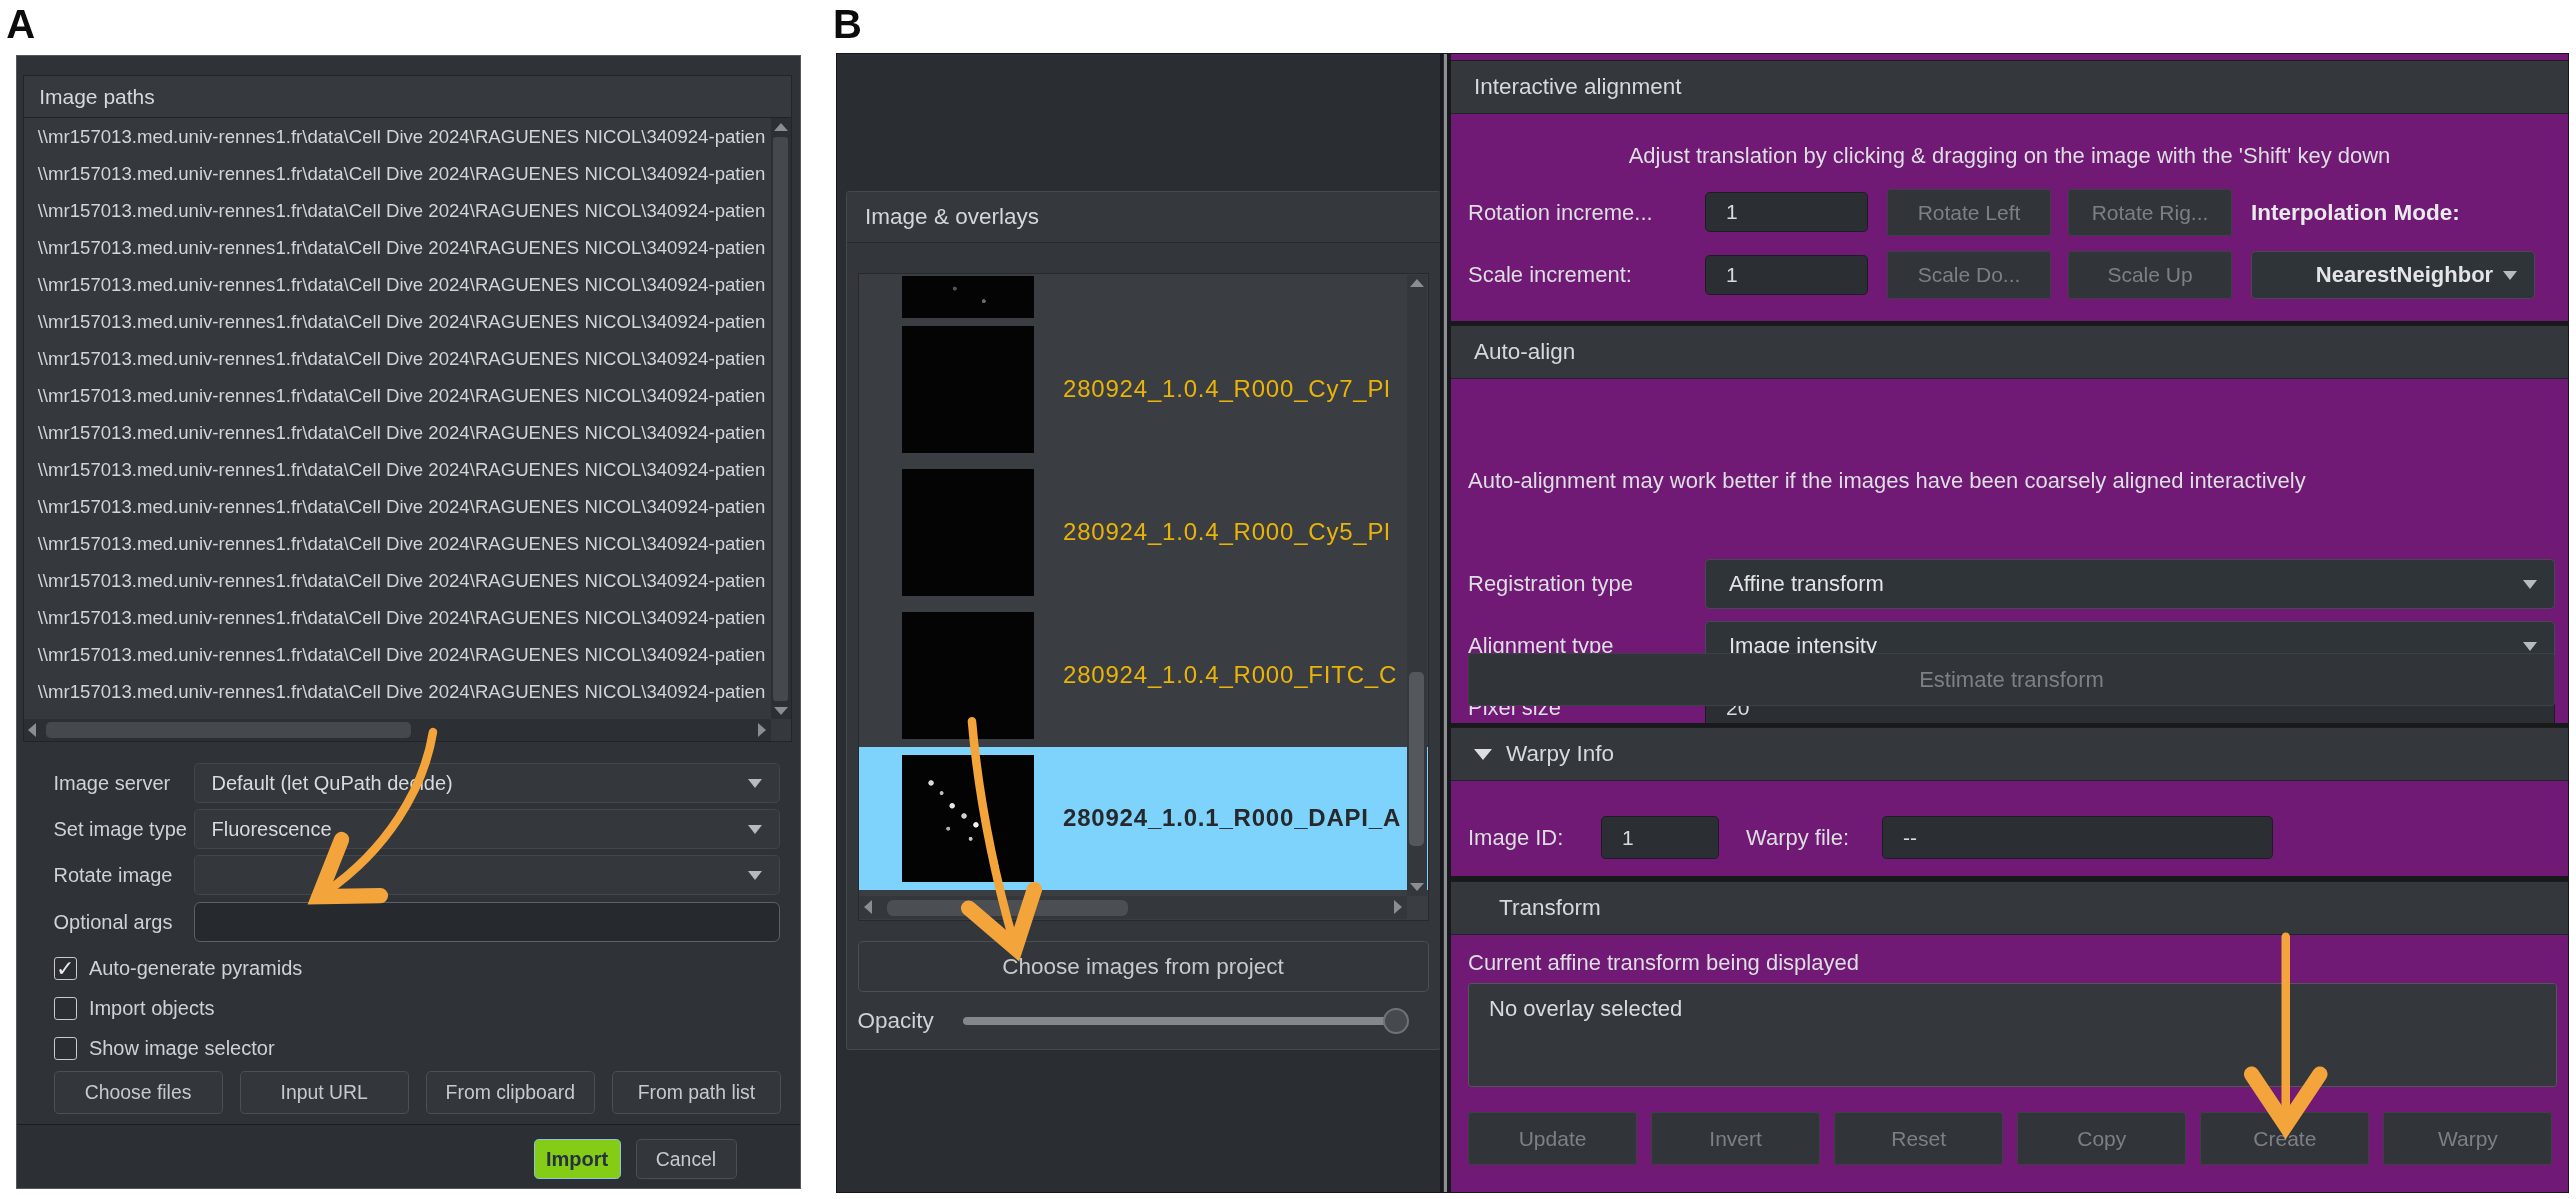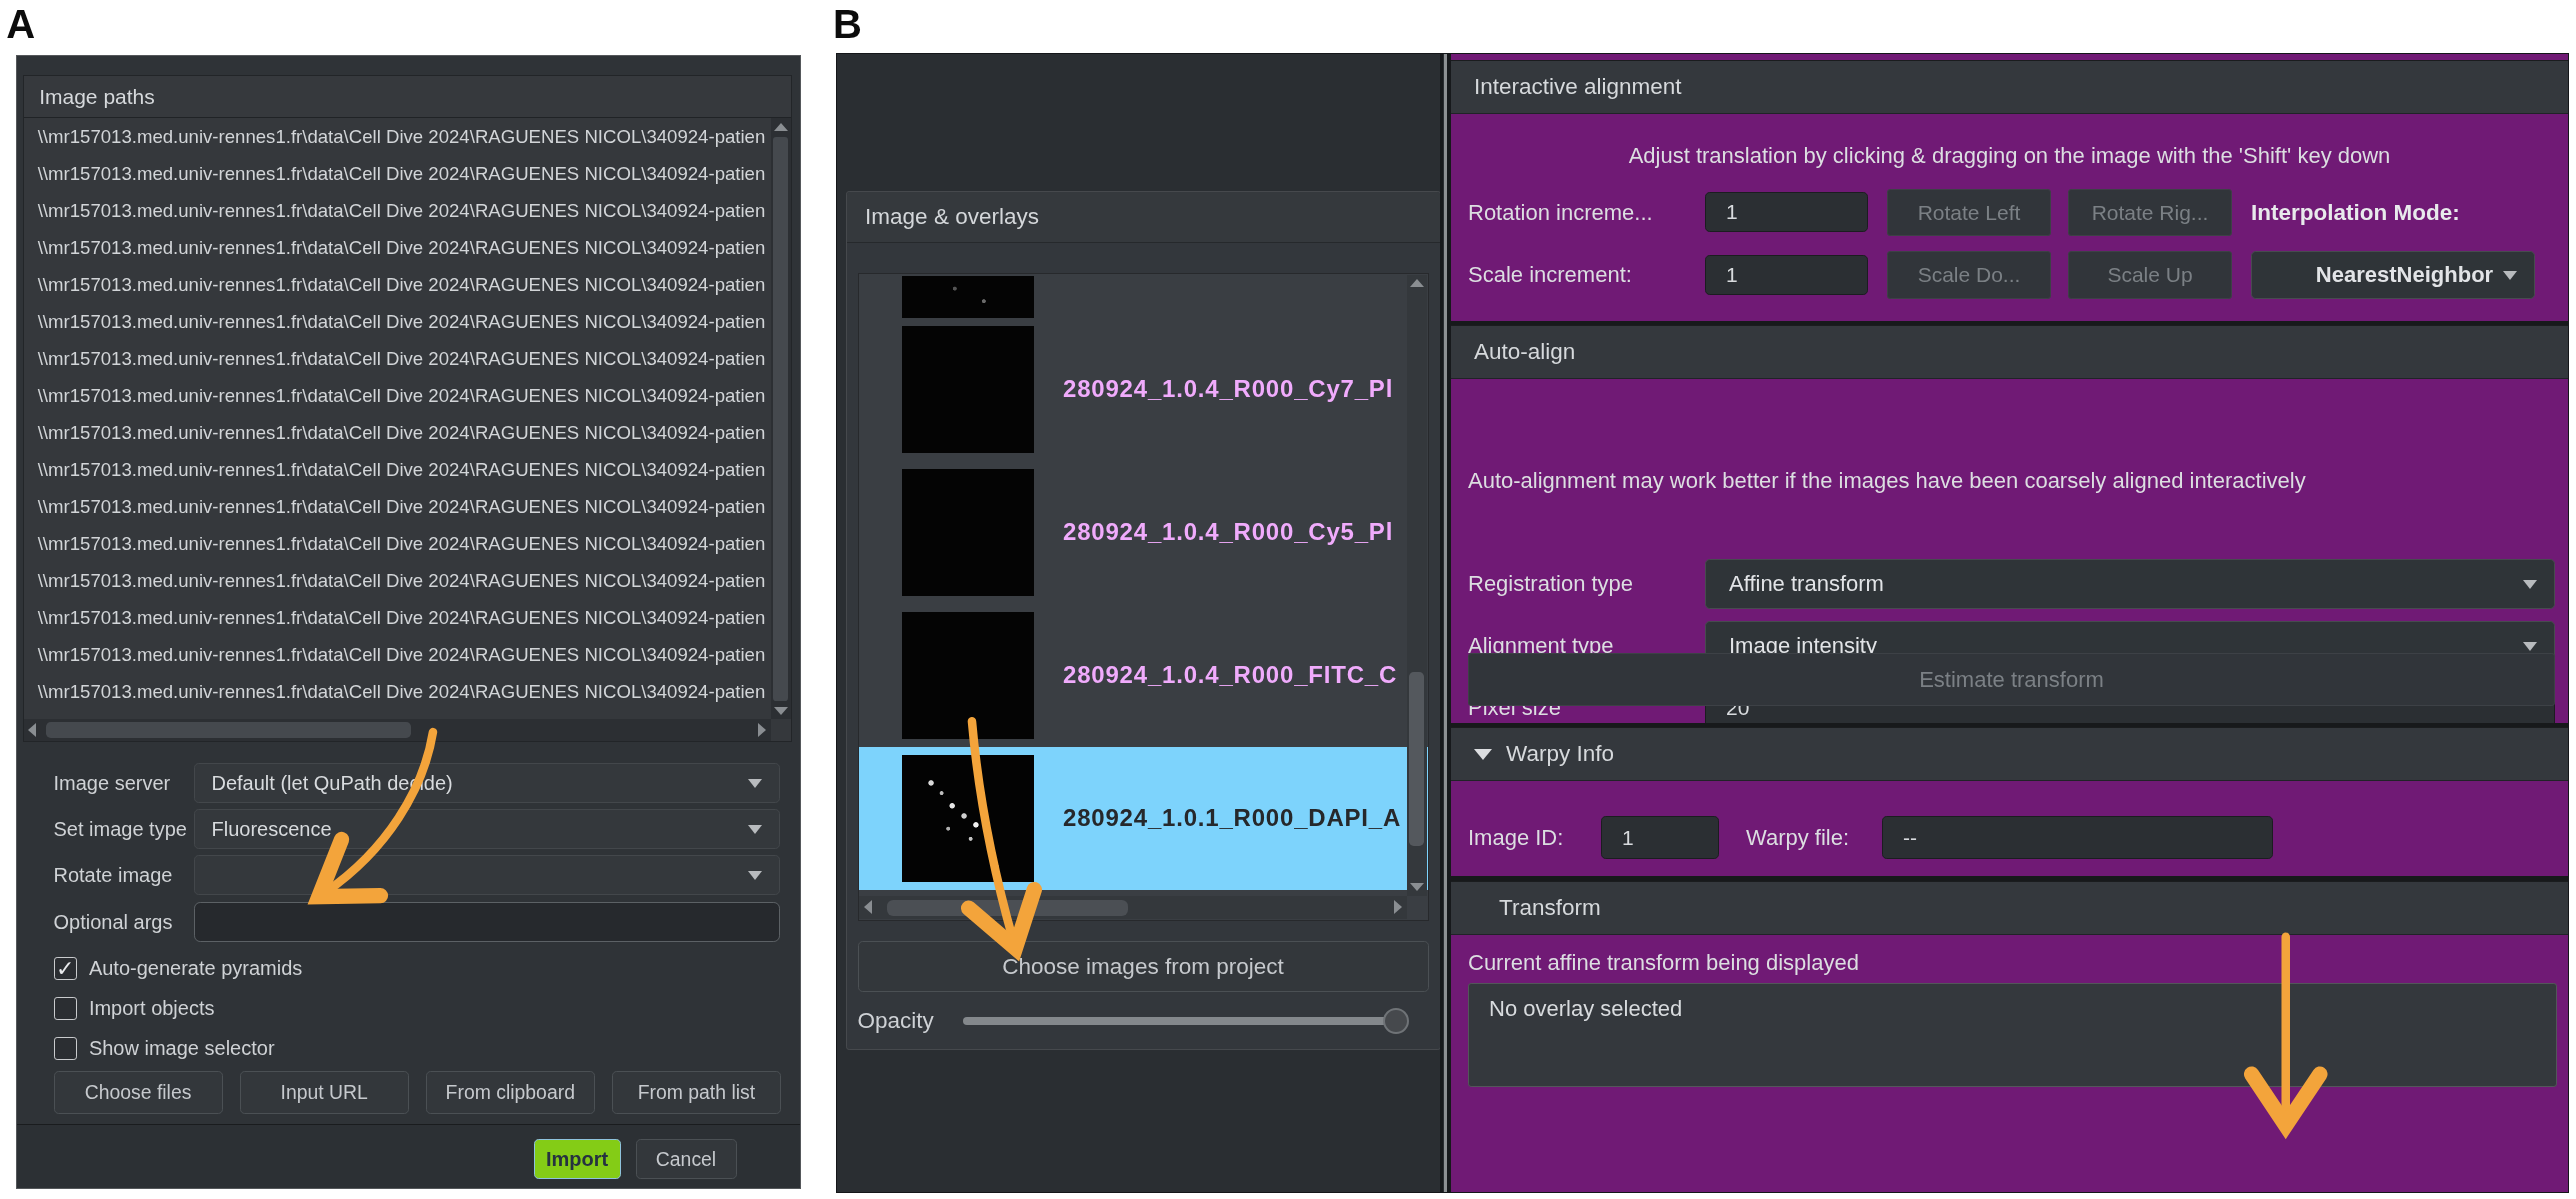--- a/index.html
+++ b/index.html
@@ -91,22 +91,22 @@
        radial-gradient(circle at 22% 22%, #d9d9d9 0 2.3px, transparent 3.1px),
        radial-gradient(circle at 30% 30%, #bdbdbd 0 1.6px, transparent 2.3px),
        radial-gradient(circle at 38% 40%, #e6e6e6 0 2.3px, transparent 3.1px),
        radial-gradient(circle at 47% 48%, #cfcfcf 0 2.3px, transparent 3.1px),
        radial-gradient(circle at 56% 55%, #f0f0f0 0 2.3px, transparent 3.1px),
        radial-gradient(circle at 64% 50%, #9d9d9d 0 1.6px, transparent 2.3px),
        radial-gradient(circle at 52% 66%, #c4c4c4 0 1.6px, transparent 2.3px),
        radial-gradient(circle at 66% 74%, #8c8c8c 0 1.6px, transparent 2.3px),
        radial-gradient(circle at 35% 58%, #b0b0b0 0 1.6px, transparent 2.3px),
        radial-gradient(circle at 72% 88%, #999 0 1.6px, transparent 2.3px); }
-  .ov-label { margin-left:29.5px; font-size:24px; font-weight:700; letter-spacing:0.8px;
-              color:#f0abfc; white-space:nowrap; overflow:hidden; }
+  .ov-label { margin-left:29.5px; font-size:24px; font-weight:400; letter-spacing:0.8px;
+              color:#eab308; white-space:nowrap; overflow:hidden; }
   .ov-item.selected .ov-label { color:#26282b; font-weight:700; }
   #ovVscroll { position:absolute; right:0.8px; top:0.8px; bottom:24px; width:20px; background:#34383c; }
   #ovVscrollThumb { position:absolute; left:2.3px; right:2.3px; top:64%; height:28%;
                     background:#54585d; border-radius:4.7px; }
   #ovHscroll { position:absolute; left:0.8px; right:21px; bottom:0.8px; height:23px; background:#34383c; }
   #ovHscrollThumb { position:absolute; left:28px; width:44%; top:3.9px; height:15.5px;
                     background:#4b4f54; border-radius:6.2px; }
   #ovChoose { position:absolute; left:11px; top:749px; width:571px; height:51px; font-size:22.5px; }
   #ovOpacityRow { position:absolute; left:11px; top:811px; width:571px; height:36px; }
   #ovOpacityLabel { position:absolute; left:0; top:50%; transform:translateY(-50%);
@@ -407,20 +407,34 @@
       <div class="sec-header" style="top:827px;padding-left:48px;">
         <span>Transform</span>
       </div>
 
       <span class="rp-label" style="left:17px; top:909px;">Current affine transform being displayed</span>
 
       <div id="txTextarea">
         <span>No overlay selected</span>
       </div>
 
+      <div id="txButtons">
+
+          <div class="rp-btn-disabled">Update</div>
+
+          <div class="rp-btn-disabled">Invert</div>
+
+          <div class="rp-btn-disabled">Reset</div>
+
+          <div class="rp-btn-disabled">Copy</div>
+
+          <div class="rp-btn-disabled">Create</div>
+
+          <div class="rp-btn-disabled">Warpy</div>
+        </div>
 
     </div>
   </div>
 
   <svg id="annotations" viewBox="0 0 3321 1546">
     <defs>
       <marker id="ah" markerWidth="12" markerHeight="12" refX="6" refY="5" orient="auto" markerUnits="strokeWidth">
         <path d="M1,1 L7,5 L1,9" fill="none" stroke="#F3A43B" stroke-width="1.8" stroke-linecap="round"></path>
       </marker>
     </defs>

